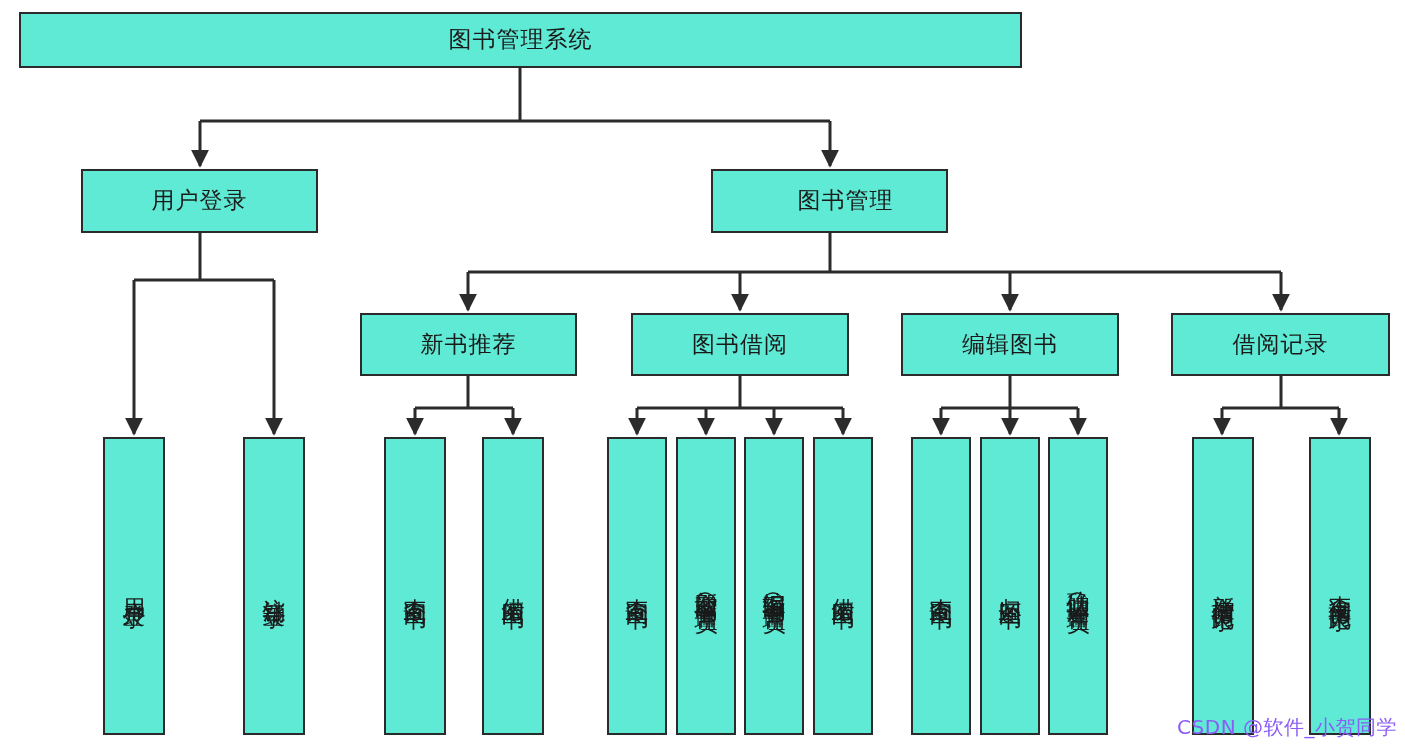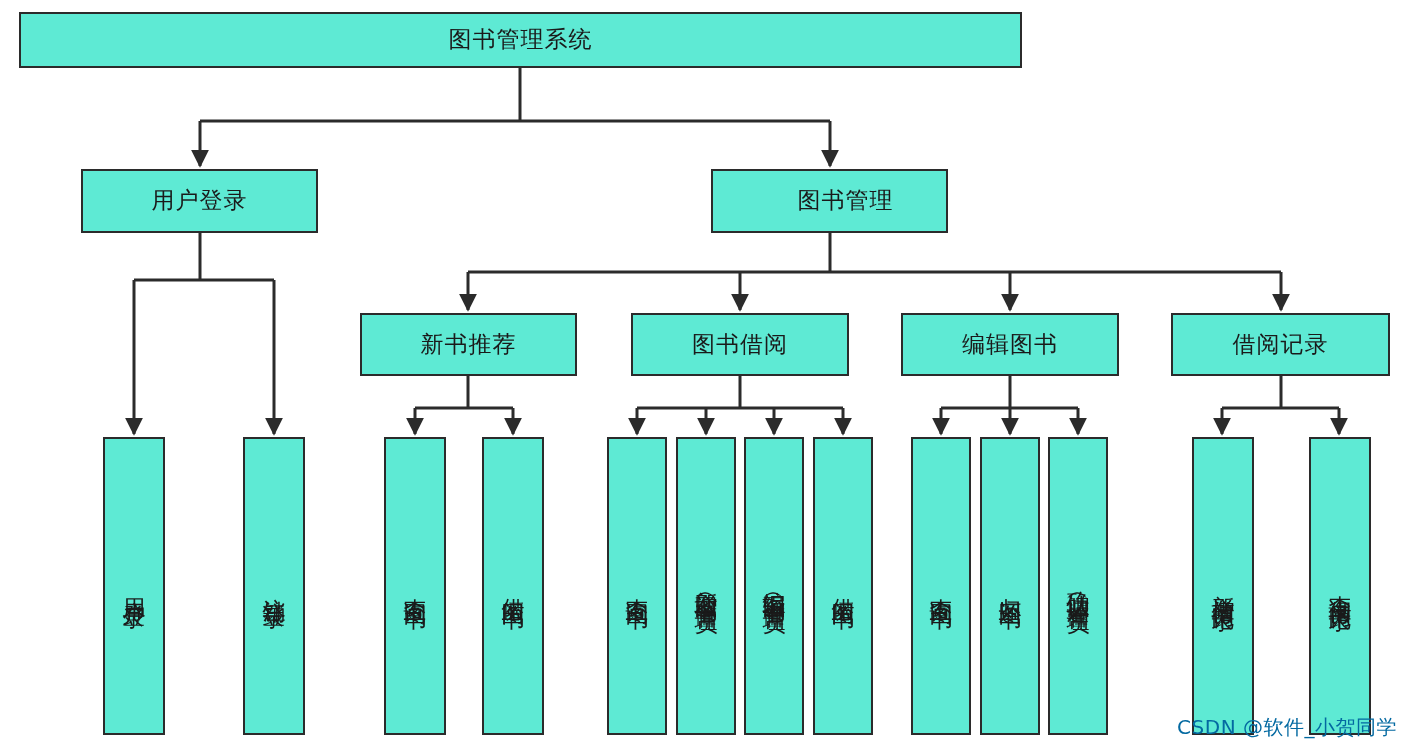--- a/index.html
+++ b/index.html
@@ -53,21 +53,21 @@
     letter-spacing: 3px;
   }
   .node-root {
     font-size: 25px;
   }
   .watermark {
     position: absolute;
     right: 8px;
     bottom: 6px;
     font-size: 20px;
-    color: #0369a1;
+    color: #8b5cf6;
     letter-spacing: 0.5px;
     white-space: nowrap;
     font-family: "DejaVu Sans", "Liberation Sans", sans-serif;
   }
 </style>
 </head>
 <body>
 
 <div id="diagram-root">
 

